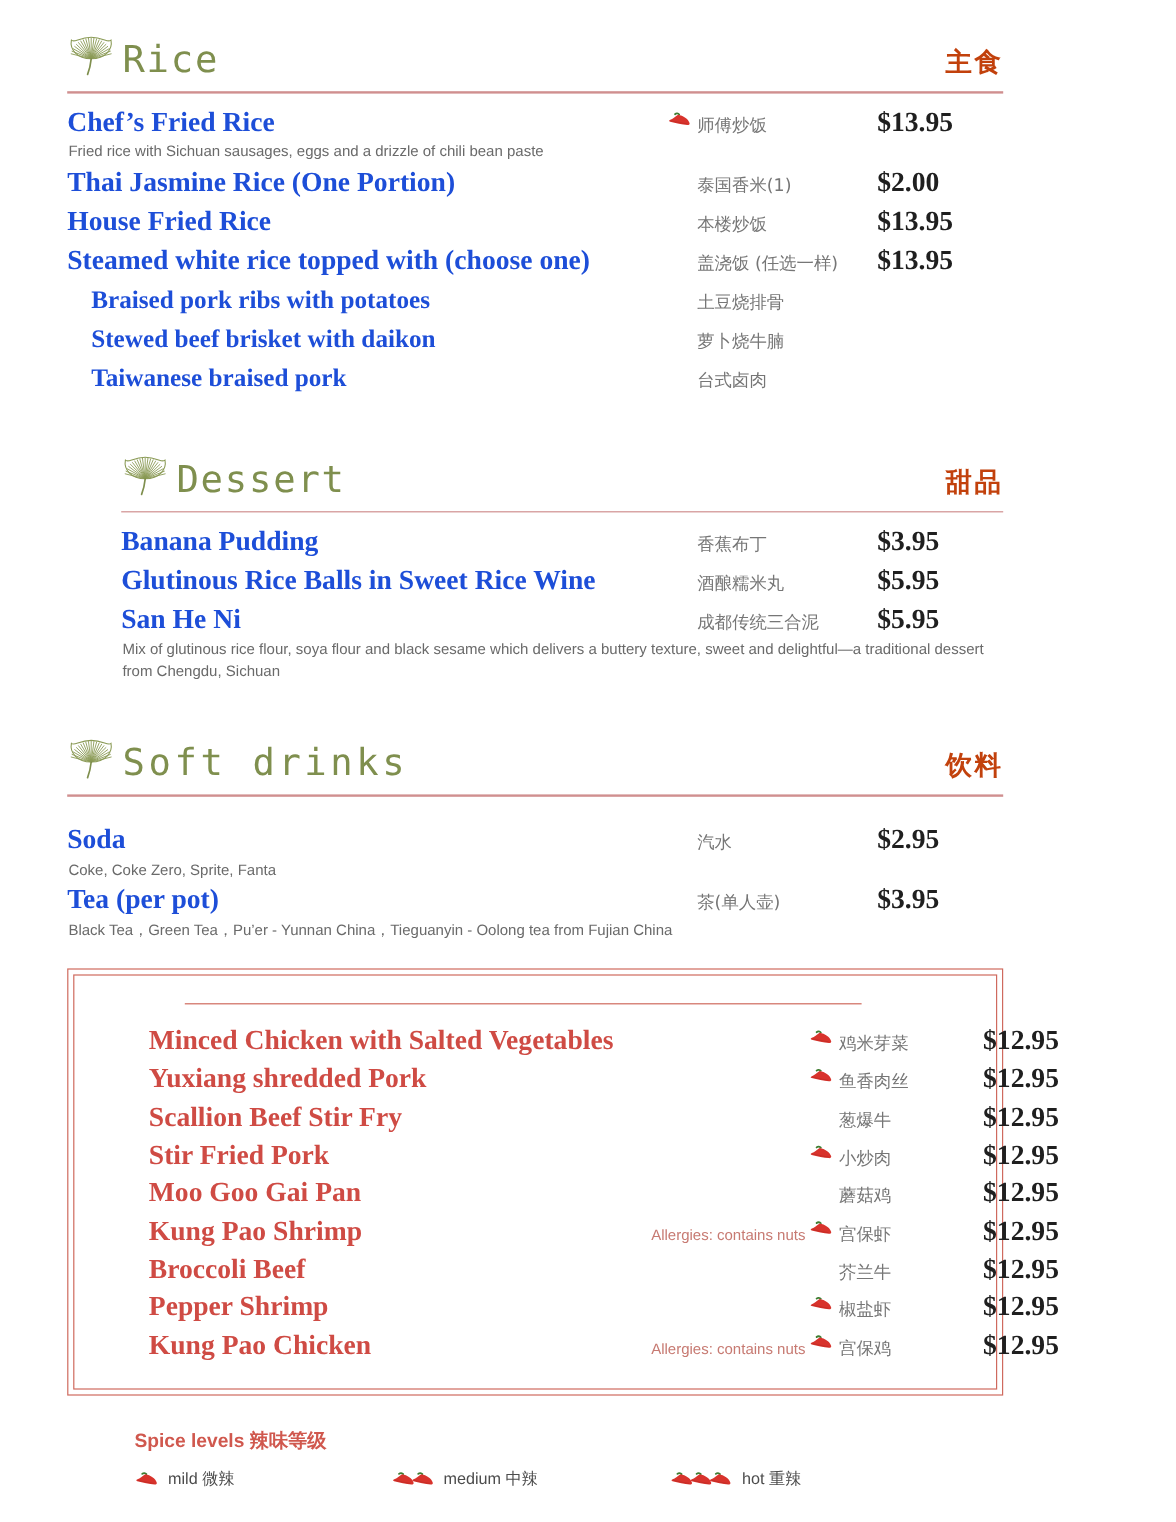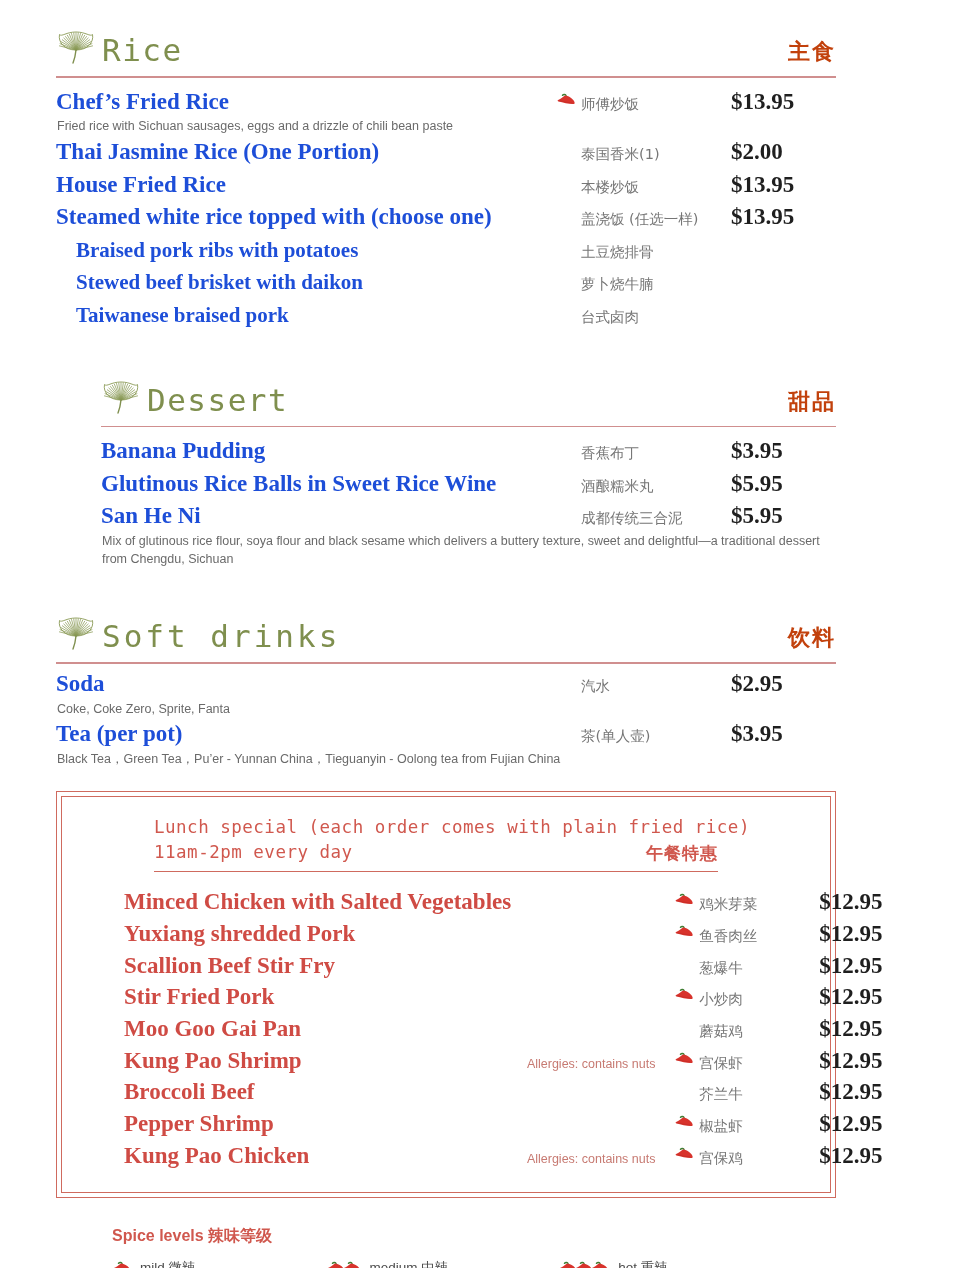--- a/index.html
+++ b/index.html
@@ -152,21 +152,21 @@
     font-weight: 700;
     font-size: 23px;
     color: #cf4b44;
     line-height: 1.38;
     white-space: nowrap;
   }
   .lunch-grid .lallergy {
     font-family: "Liberation Sans", sans-serif;
     font-size: 12.5px;
     color: #c77a72;
-    text-align: center;
+    text-align: right;
   }
   .lunch-grid .lchili {
     display: flex;
     justify-content: flex-end;
     padding-right: 5px;
     position: relative;
     top: -2px;
   }
   .lunch-grid .lcn {
     font-family: "DejaVu Sans", sans-serif;
@@ -375,46 +375,41 @@
               <line x1="20" y1="30" x2="34.01" y2="19.52" stroke="#8a9a55" stroke-width="0.75"></line>
               <line x1="20" y1="30" x2="35.28" y2="21.46" stroke="#8a9a55" stroke-width="0.75"></line>
               <line x1="20" y1="30" x2="36.27" y2="23.56" stroke="#8a9a55" stroke-width="0.75"></line>
               <line x1="20" y1="30" x2="36.98" y2="25.77" stroke="#8a9a55" stroke-width="0.75"></line>
               <path d="M20 30 C19.5 35 18.5 39 17 43" stroke="#7f8f4e" stroke-width="1.4" fill="none" stroke-linecap="round"></path>
             </svg></span>
           <span class="sec-title wide">Soft drinks</span>
           <span class="sec-cn">饮料</span>
         </div>
         <div class="sec-rule"></div>
-        <div class="items" style="padding-top: 4px;">
+        <div class="items" style="padding-top: 20px;">
           <div class="rowgrid">
             <div class="en">Soda</div>
             <div class="chili-cell"></div>
             <div class="cn">汽水</div>
             <div class="price">$2.95</div>
           </div>
           <div class="desc">Coke, Coke Zero, Sprite, Fanta</div>
           <div class="rowgrid">
             <div class="en">Tea (per pot)</div>
             <div class="chili-cell"></div>
             <div class="cn">茶(单人壶)</div>
             <div class="price">$3.95</div>
           </div>
           <div class="desc">Black Tea，Green Tea，Pu’er - Yunnan China，Tieguanyin - Oolong tea  from Fujian China</div>
         </div>
       </div>
     </div>
 
   <div class="lunch-outer">
     <div class="lunch-inner">
-      <div class="lunch-head">
-        <div>Lunch special (each order comes with plain fried rice)</div>
-        <div>11am-2pm every day</div>
-        <div class="cnbadge">午餐特惠</div>
-      </div>
       <div class="lunch-rule"></div>
       <div class="lunch-grid" id="lunch-root">
           <div class="len">Minced Chicken with Salted Vegetables</div>
           <div class="lallergy"></div>
           <div class="lchili">
             <span class="chili-group">
               <svg class="chili-svg" width="20" height="14" viewBox="0 0 20 14" xmlns="http://www.w3.org/2000/svg">
                 <path d="M6.5 2.2 C7.6 1.2 9.2 1.4 10 2.4" stroke="#3f7d32" stroke-width="1.5" fill="none" stroke-linecap="round"></path>
                 <path d="M9 2.6 C13.5 3.2 17.5 6.2 18.6 9.4 C19 10.6 18 11.2 16.8 11.1 C12.5 10.7 7 9.6 2.4 8.4 C1.3 8.1 1.3 7.2 2.6 6.8 C4.6 6.2 6.6 4.2 9 2.6 Z" fill="#d8332c"></path>
                 <path d="M3 7.6 C7 8.6 12 9.6 16.4 10.2" stroke="#b3251f" stroke-width="0.7" fill="none" opacity="0.55"></path>

